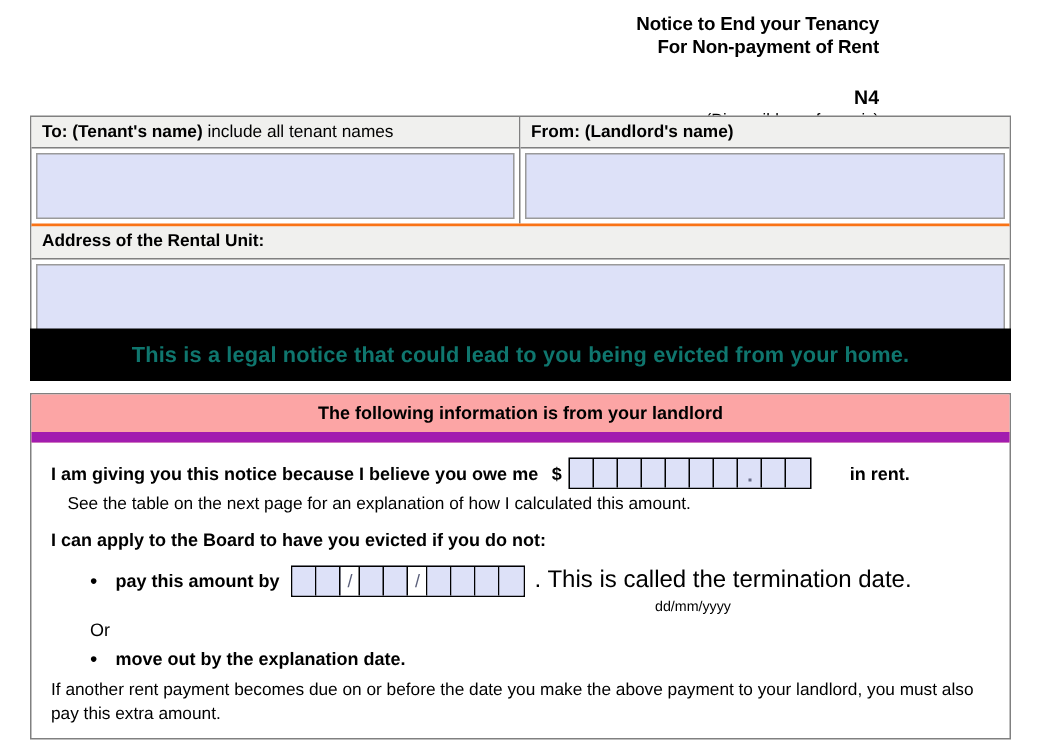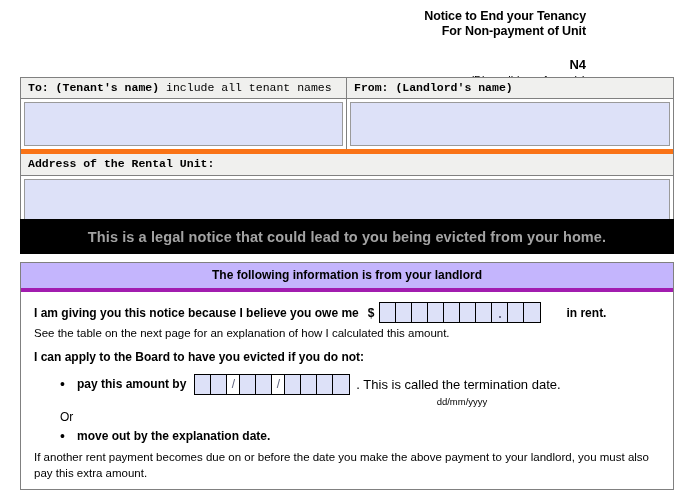--- a/index.html
+++ b/index.html
@@ -49,40 +49,39 @@
 
   
   .names-table {
     position: absolute;
     left: 20px;
     top: 77px;
     width: 654px;
     border: 1px solid #808080;
     box-sizing: border-box;
     background: #ffffff;
-    font-family: Liberation Mono, monospace;
   }
   .names-row {
     display: flex;
     width: 100%;
   }
   .names-cell {
     box-sizing: border-box;
     padding: 0;
   }
   .names-cell.left {
     width: 50%;
     border-right: 1px solid #808080;
   }
   .names-cell.right {
     width: 50%;
   }
   .names-cell.full {
     width: 100%;
-    border-top: 5px solid #f97316;
+    border-top: 2px solid #f97316;
   }
   .cell-label {
     font-size: 11.5px;
     padding: 3px 0 3px 7px;
     line-height: 1.25;
     background: #f0f0ee;
     border-bottom: 1px solid #808080;
   }
   .cell-label b { font-weight: bold; }
   .cell-label span.reg { font-weight: normal; }
@@ -96,21 +95,21 @@
   .fill-box.h-addr { height: 49px; }
 
   
   .warning-banner {
     position: absolute;
     left: 20px;
     top: 219px;
     width: 654px;
     height: 35px;
     background: #000000;
-    color: #a3a3a3;
+    color: #0f766e;
     display: flex;
     align-items: center;
     justify-content: center;
     box-sizing: border-box;
   }
   .warning-banner-text {
     font-size: 14.5px;
     font-weight: bold;
     letter-spacing: 0.1px;
   }
@@ -119,22 +118,22 @@
   .info-section {
     position: absolute;
     left: 20px;
     top: 262px;
     width: 654px;
     border: 1px solid #808080;
     box-sizing: border-box;
     background: #ffffff;
   }
   .info-header {
-    background: #c4b5fd;
-    border-bottom: 4px solid #a21caf;
+    background: #fca5a5;
+    border-bottom: 7px solid #a21caf;
     text-align: center;
     font-size: 12px;
     font-weight: bold;
     padding: 5px 0 6px 0;
   }
   .info-body {
     padding: 10px 11px 8px 13px;
   }
 
   .line-owe {
@@ -193,21 +192,21 @@
     color: #5a5f7a;
     display: flex;
     align-items: center;
     justify-content: center;
     line-height: 1;
   }
 
   .subtext {
     font-size: 11.5px;
     font-weight: normal;
-    margin: 0 0 9px 0;
+    margin: 0 0 9px 11px;
     line-height: 1.3;
   }
   .bold-line {
     font-size: 12px;
     font-weight: bold;
     margin: 0 0 10px 0;
   }
 
   .bullet-row {
     display: flex;
@@ -221,21 +220,21 @@
     width: 17px;
     flex: 0 0 17px;
   }
   .bullet-label {
     font-size: 12px;
     font-weight: bold;
     margin-right: 8px;
     white-space: nowrap;
   }
   .after-date {
-    font-size: 13px;
+    font-size: 16px;
     font-weight: normal;
     margin-left: 6px;
     white-space: nowrap;
   }
   .date-caption {
     font-size: 9.5px;
     font-weight: normal;
     text-align: center;
     margin: 1px 0 0 0;
     padding-left: 228px;
@@ -255,21 +254,21 @@
     margin: 7px 0 0 0;
   }
 </style>
 </head>
 <body>
 
 <div class="page">
 
   <div class="masthead">
     <div class="masthead-line1">Notice to End your Tenancy</div>
-    <div class="masthead-line2">For Non-payment of Unit</div>
+    <div class="masthead-line2">For Non-payment of Rent</div>
     <div class="masthead-code">N4</div>
     <div class="masthead-fr">(Disponible en français)</div>
   </div>
 
   <div class="names-table">
     <div class="names-row">
       <div class="names-cell left">
         <div class="cell-label"><b>To: (Tenant's name)</b><span class="reg"> include all tenant names</span></div>
         <div class="fill-box h-tall"></div>
       </div>

